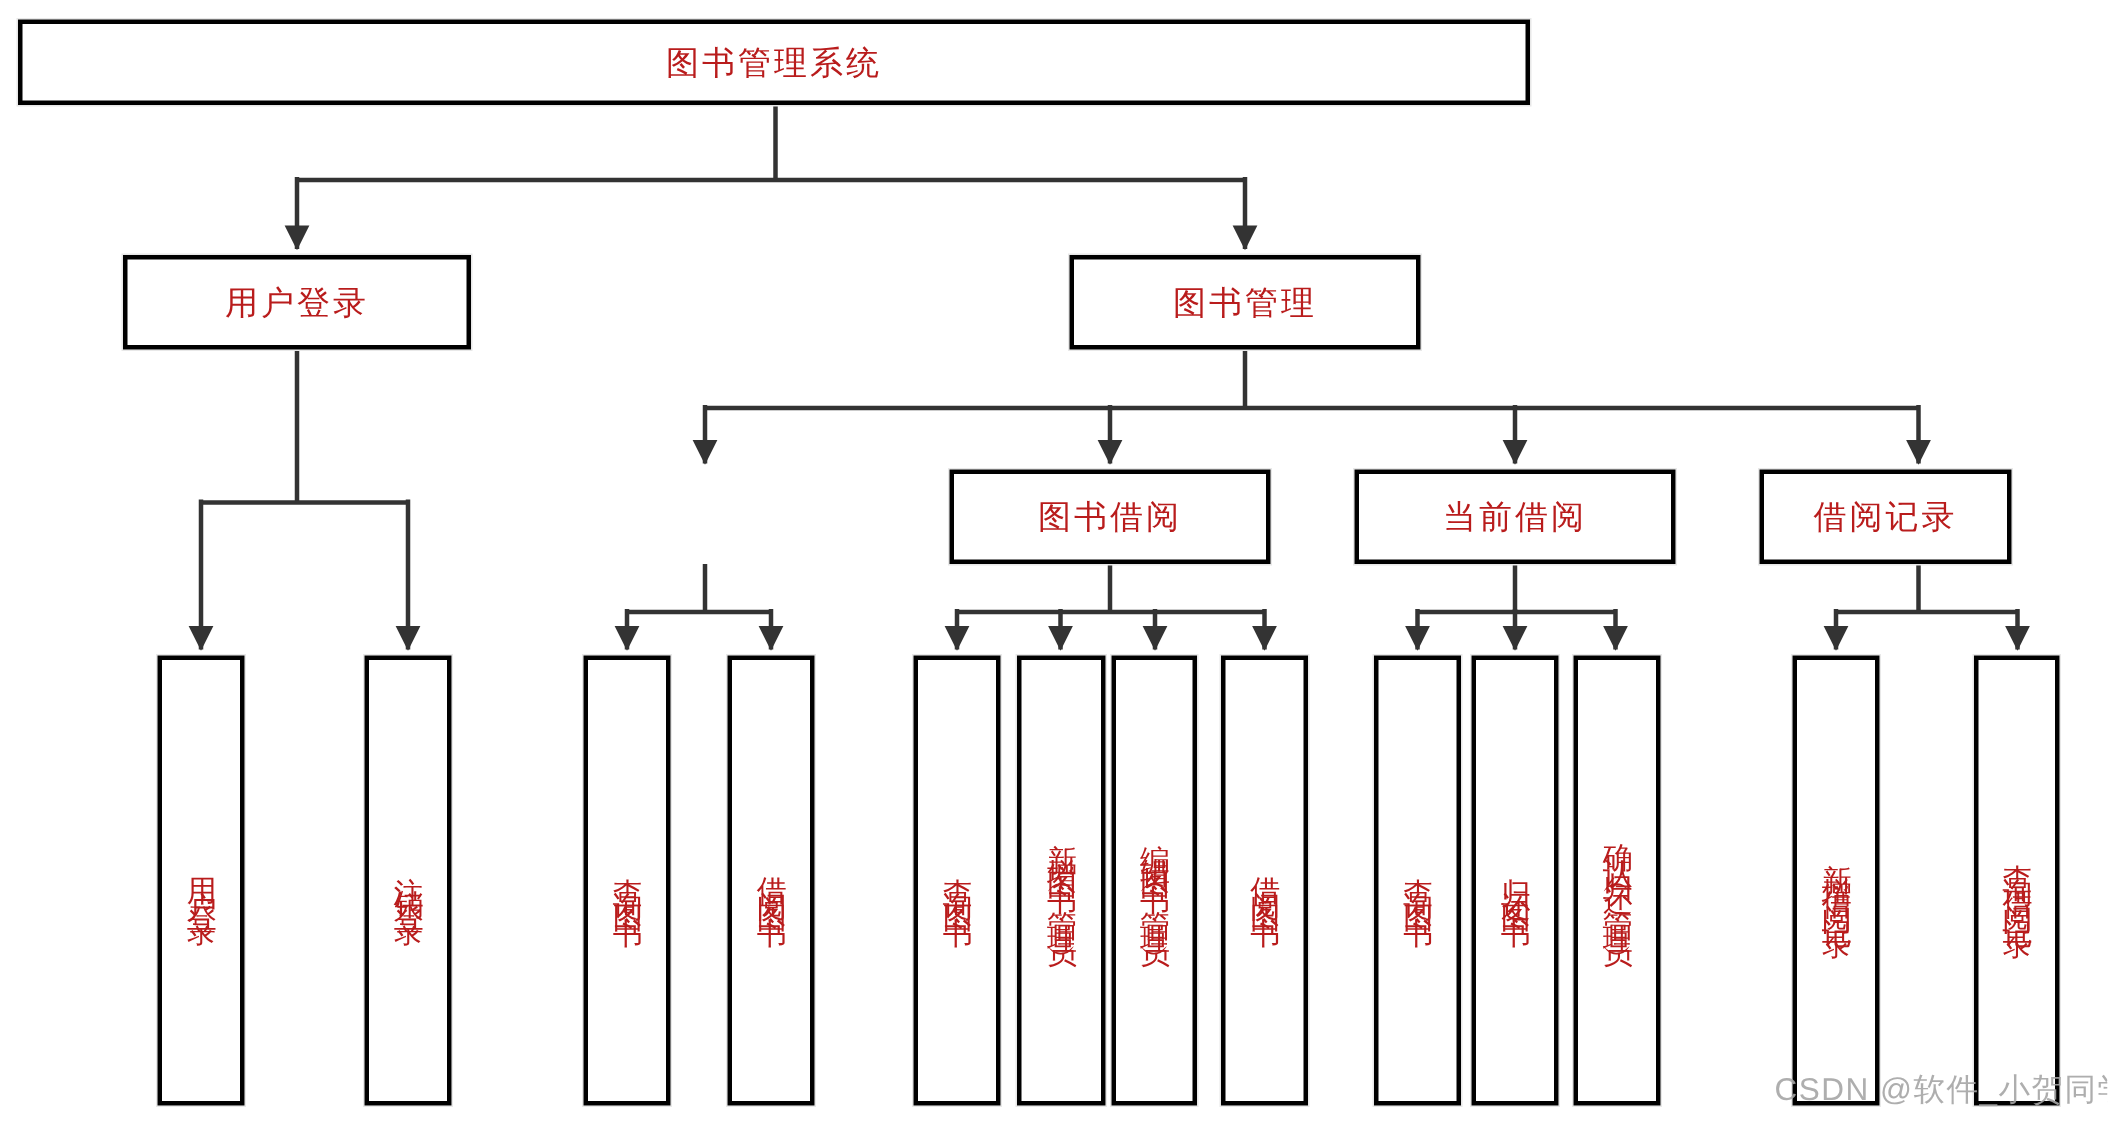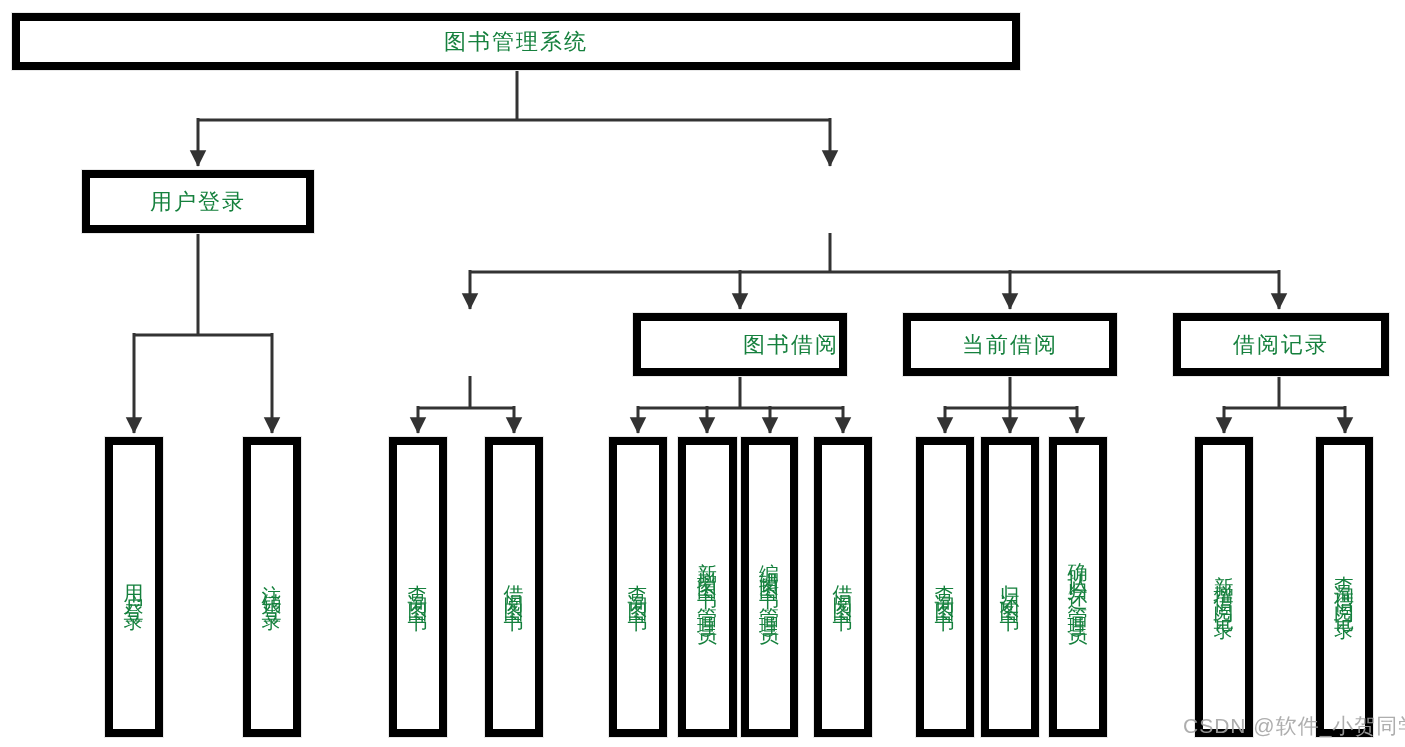--- a/index.html
+++ b/index.html
@@ -14,22 +14,22 @@
   .connectors {
     position: absolute;
     left: 0; top: 0;
     width: 1405px; height: 747px;
     z-index: 1;
   }
   .box {
     position: absolute;
     box-sizing: border-box;
     background: #ffffff;
-    border: 8px solid #000000;
-    color: #15803d;
+    border: 3px solid #000000;
+    color: #b91c1c;
     display: flex;
     align-items: center;
     justify-content: center;
     z-index: 2;
     box-shadow: 0 0 0 1px #e8e8e8;
   }
   .h-box {
     font-size: 22px;
     letter-spacing: 2px;
     white-space: nowrap;
@@ -106,28 +106,31 @@
     <line class="line" x1="1345" y1="406" x2="1345" y2="433" marker-end="url(#arr)"></line>
   </svg>
 
   <div class="box h-box" style="left:12px; top:13px; width:1008px; height:57px;">
     <span>图书管理系统</span>
   </div>
 
   <div class="box h-box" style="left:82px; top:170px; width:232px; height:63px;">
     <span>用户登录</span>
   </div>
+  <div class="box h-box" style="left:713px; top:170px; width:234px; height:63px;">
+    <span>图书管理</span>
+  </div>
 
-  <div class="box h-box" style="left:633px; top:313px; width:214px; height:63px;justify-content:flex-end;">
+  <div class="box h-box" style="left:633px; top:313px; width:214px; height:63px;">
     <span>图书借阅</span>
   </div>
   <div class="box h-box" style="left:903px; top:313px; width:214px; height:63px;text-align:right;">
     <span>当前借阅</span>
   </div>
-  <div class="box h-box" style="left:1173px; top:313px; width:216px; height:63px;">
+  <div class="box h-box" style="left:1173px; top:313px; width:168px; height:63px;">
     <span>借阅记录</span>
   </div>
 
   <div class="box v-box" style="left:105px; top:437px; width:58px; height:300px;">
     <span>用户登录</span>
   </div>
   <div class="box v-box" style="left:243px; top:437px; width:58px; height:300px;">
     <span>注销登录</span>
   </div>
 

